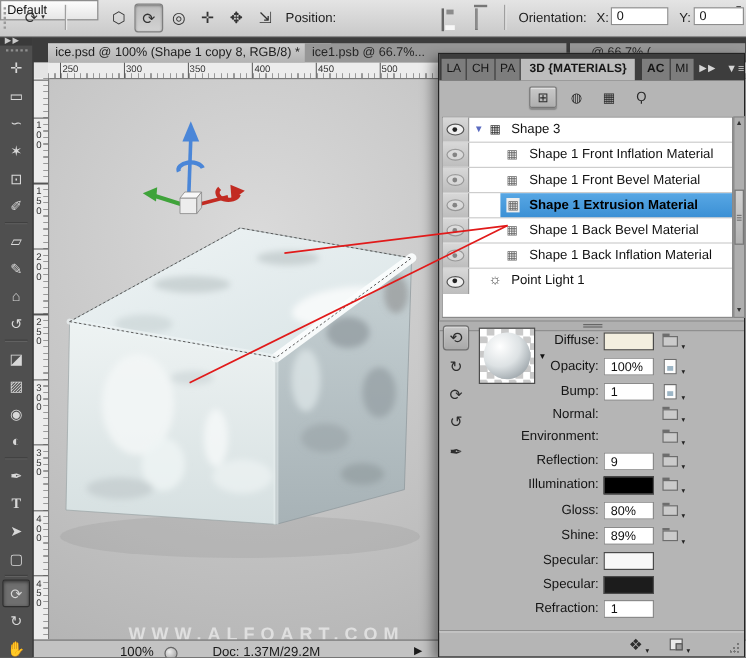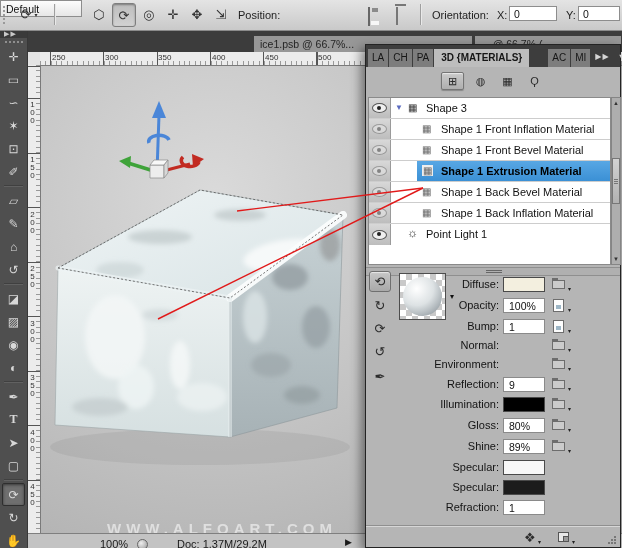--- a/index.html
+++ b/index.html
@@ -151,20 +151,24 @@
     <div class="abs" style="left:396px;top:7px;"><span class="icon-trash"></span></div>
     <div class="osep abs" style="left:420px;"></div>
     <span class="olabel abs" style="left:432px;">Orientation:</span>
     <span class="olabel abs" style="left:497px;">X:</span>
     <input class="oinput abs" style="left: 509px; width: 48px;" value="0">
     <span class="olabel abs" style="left:566px;">Y:</span>
     <input class="oinput abs" style="left: 578px; width: 42px;" value="0">
   </div>
 
   <div id="tabstrip" class="abs">
+    <div class="dtab active abs" style="left:13px;">
+      <span>ice.psd @ 100% (Shape 1 copy 8, RGB/8) *</span>
+      <span class="closebox">✕</span>
+    </div>
     <div class="dtab inactive abs" style="left:227px;width:218px;">
       <span>ice1.psb @ 66.7%...</span>
     </div>
     <div class="dtab inactive abs" style="left:448px;width:146px;">
       <span>... @ 66.7% (...</span>
     </div>
   </div>
 
   <div id="toolcol" class="abs">
     <div id="toolhead">
@@ -301,21 +305,21 @@
     <span class="abs" style="left:150px;top:4px;">Doc: 1.37M/29.2M</span>
     <span class="abs" style="left:318px;top:3px;font-size:9px;">▶</span>
   </div>
 
   <div id="panel" class="abs">
     <div id="ptabs">
       <span class="ptab" style="margin-left:2px;">LA</span>
       <span class="ptab">CH</span>
       <span class="ptab">PA</span>
       <span class="ptab active">3D {MATERIALS}</span>
-      <span class="ptab" style="margin-left:18px;">AC</span>
+      <span class="ptab" style="margin-left:5px;font-weight:bold;">AC</span>
       <span class="ptab">MI</span>
       <span style="flex:1;"></span>
       <span class="ptab-extra" style="padding-bottom:6px;">▶▶</span>
       <span class="ptab-extra" style="padding-bottom:5px;font-size:9px;">▼≡</span>
     </div>
 
     <div id="pfilter" class="abs">
       <span class="fbtn active">⊞</span>
       <span class="fbtn">◍</span>
       <span class="fbtn">▦</span>

